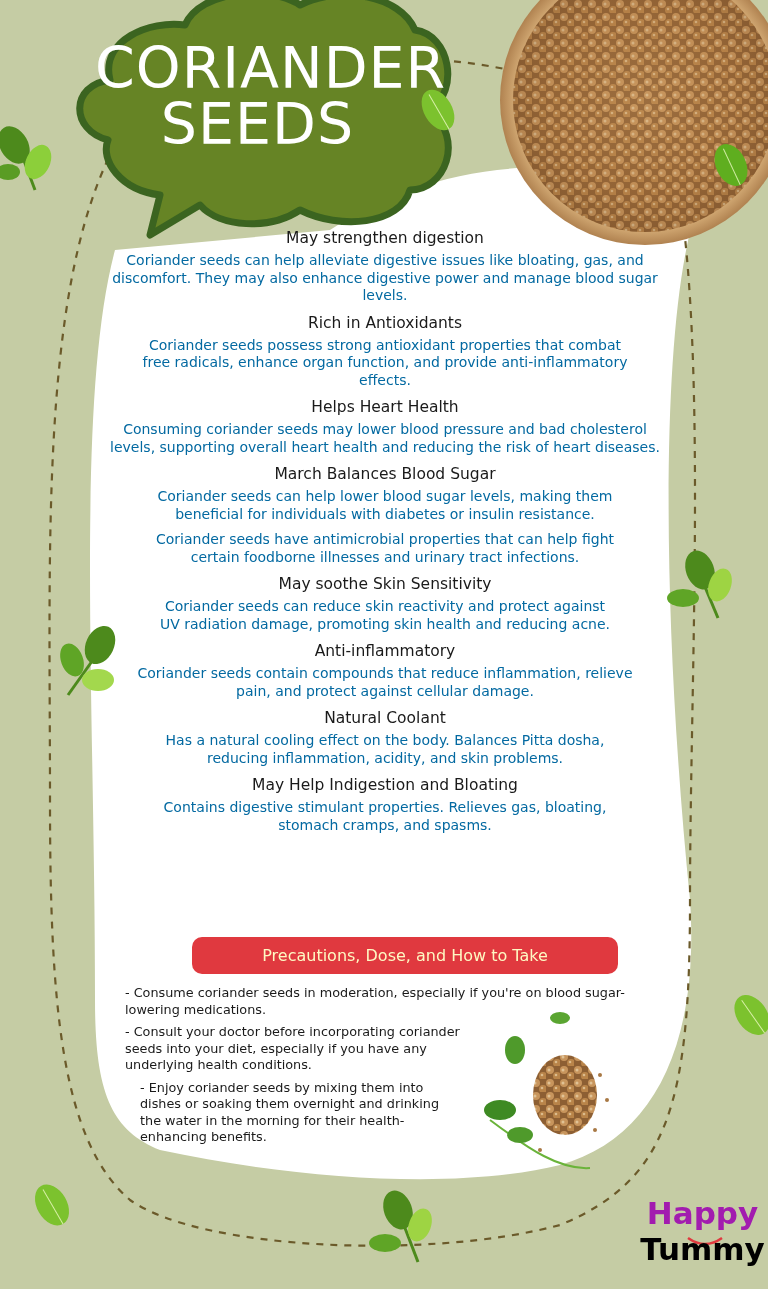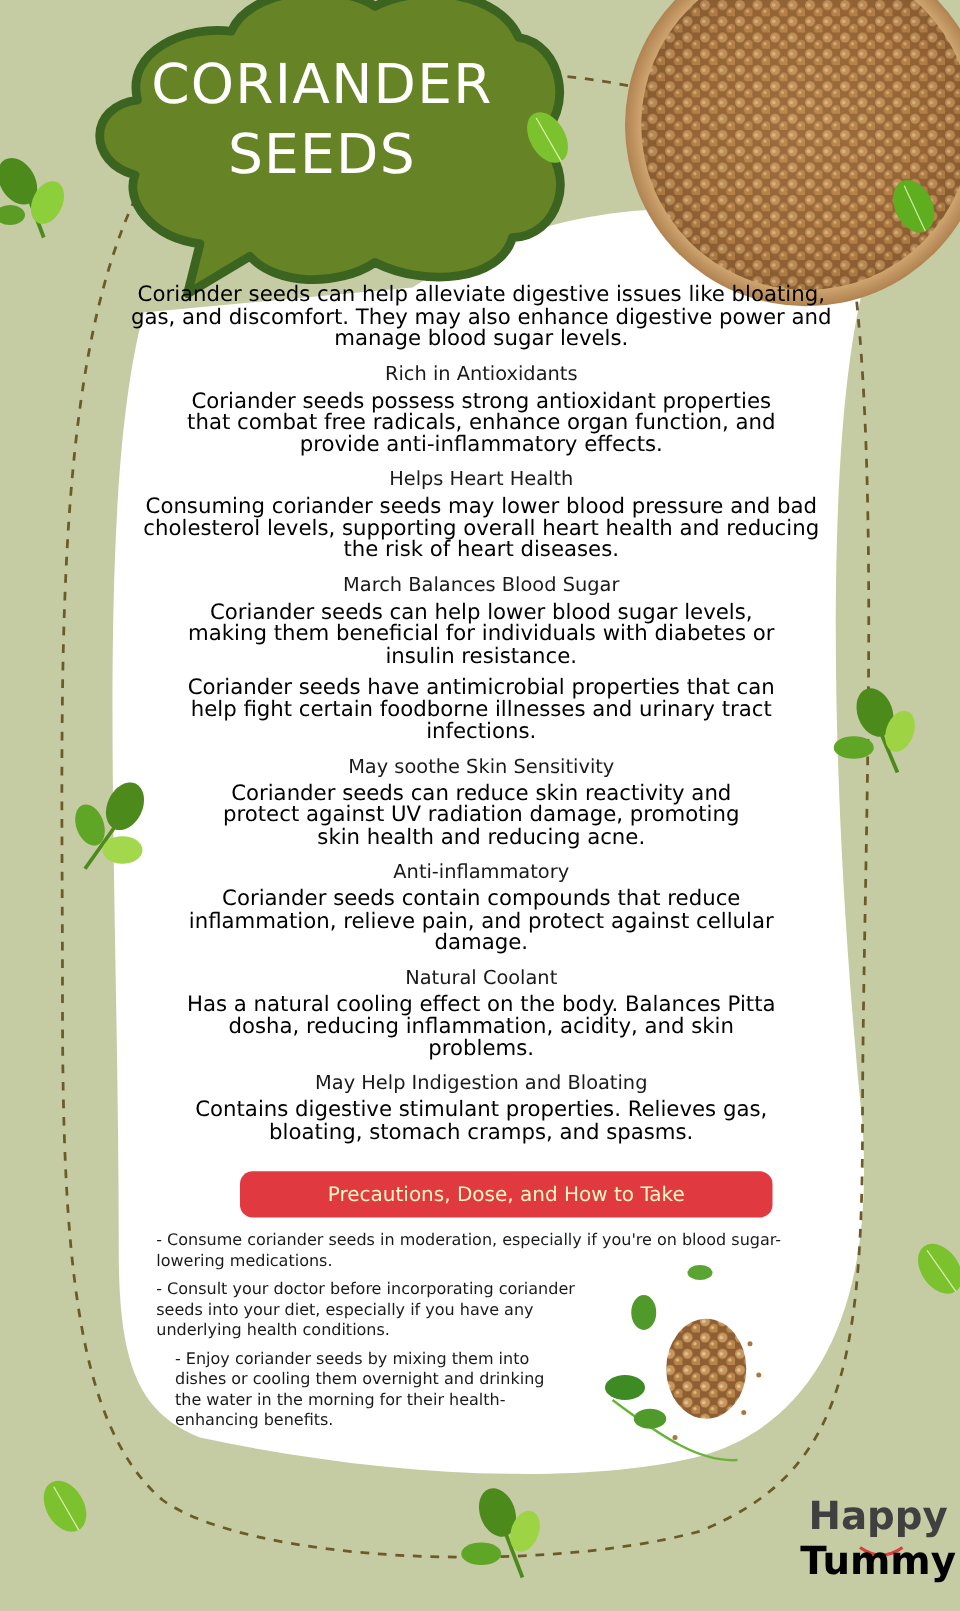--- a/index.html
+++ b/index.html
@@ -1,28 +1,28 @@
 <!DOCTYPE html>
 <html><head>
 <meta charset="utf-8">
 <style>
   html, body { margin:0; padding:0; }
   body { width:768px; height:1289px; position:relative; overflow:hidden; background:#c5cca4; font-family:"DejaVu Sans", sans-serif; }
   #bgsvg { position:absolute; left:0; top:0; width:768px; height:1289px; }
-  .title { position:absolute; left:95px; top:40px; width:325px; text-align:center; color:#ffffff; font-family:"DejaVu Sans", sans-serif; font-size:44px; line-height:56px; letter-spacing:1px; }
+  .title { position:absolute; left:95px; top:40px; width:325px; text-align:center; color:#ffffff; font-family:"DejaVu Sans", sans-serif; font-size:57px; line-height:56px; letter-spacing:1px; }
   .benefits { position:absolute; left:100px; top:228px; width:570px; text-align:center; }
   .benefit { margin:0 0 8px 0; }
   .b-title { color:#1a1a1a; font-size:15.5px; line-height:20px; margin-bottom:4px; }
-  .b-text { color:#000000; font-size:17px; line-height:17.5px; }
+  .b-text { color:#0369a1; font-size:14px; line-height:17.5px; }
   .prec-btn { position:absolute; left:192px; top:937px; width:426px; height:37px; border-radius:10px; background:#e0393f; color:#fef9c3; font-size:16px; line-height:37px; text-align:center; }
   .prec-list { position:absolute; left:125px; top:985px; width:360px; color:#1a1a1a; font-size:12.8px; line-height:16.5px; }
   .prec-item { margin-bottom:6px; }
   .prec-item.indent { padding-left:15px; }
   .logo { position:absolute; left:640px; top:1198px; width:125px; text-align:center; font-family:"DejaVu Sans", sans-serif; }
-  .logo-happy { color:#404040; font-size:31px; line-height:30px; font-weight:bold; }
+  .logo-happy { color:#a21caf; font-size:31px; line-height:30px; font-weight:bold; }
   .logo-tummy { color:#000000; font-size:31px; line-height:30px; font-weight:bold; margin-top:6px; }
 </style>
 </head>
 <body>
 
 <svg id="bgsvg" viewBox="0 0 768 1289" xmlns="http://www.w3.org/2000/svg">
   <defs>
     <radialGradient id="seedg" cx="50%" cy="50%" r="50%">
       <stop offset="0%" stop-color="#c99a63"></stop>
       <stop offset="70%" stop-color="#a8743f"></stop>
@@ -112,20 +112,21 @@
   <path d="M 688 1238 Q 705 1250, 722 1238" stroke="#e0393f" stroke-width="2.5" fill="none"></path>
 </svg>
 
 <div class="title">
   <div>CORIANDER</div>
   <div>SEEDS</div>
 </div>
 
 <div class="benefits">
   <div class="benefit">
+    <div class="b-title">May strengthen digestion</div>
     <div class="b-text">Coriander seeds can help alleviate digestive issues like bloating, gas, and discomfort. They may also enhance digestive power and manage blood sugar levels.</div>
   </div>
   <div class="benefit">
     <div class="b-title">Rich in Antioxidants</div>
     <div class="b-text" style="padding:0 40px;">Coriander seeds possess strong antioxidant properties that combat free radicals, enhance organ function, and provide anti-inflammatory effects.</div>
   </div>
   <div class="benefit">
     <div class="b-title">Helps Heart Health</div>
     <div class="b-text">Consuming coriander seeds may lower blood pressure and bad cholesterol levels, supporting overall heart health and reducing the risk of heart diseases.</div>
   </div>
@@ -152,19 +153,19 @@
     <div class="b-title">May Help Indigestion and Bloating</div>
     <div class="b-text" style="padding:0 40px;">Contains digestive stimulant properties. Relieves gas, bloating, stomach cramps, and spasms.</div>
   </div>
 </div>
 
 <div class="prec-btn">Precautions, Dose, and How to Take</div>
 
 <div class="prec-list">
   <div class="prec-item" style="width:500px;">- Consume coriander seeds in moderation, especially if you're on blood sugar-lowering medications.</div>
   <div class="prec-item" style="width:350px;">- Consult your doctor before incorporating coriander seeds into your diet, especially if you have any underlying health conditions.</div>
-  <div class="prec-item indent" style="width:310px;">- Enjoy coriander seeds by mixing them into dishes or cooling them overnight and drinking the water in the morning for their health-enhancing benefits.</div>
+  <div class="prec-item indent" style="width:310px;">- Enjoy coriander seeds by mixing them into dishes or soaking them overnight and drinking the water in the morning for their health-enhancing benefits.</div>
 </div>
 
 <div class="logo">
   <div class="logo-happy">Happy</div>
   <div class="logo-tummy">Tummy</div>
 </div>
 
 </body></html>

